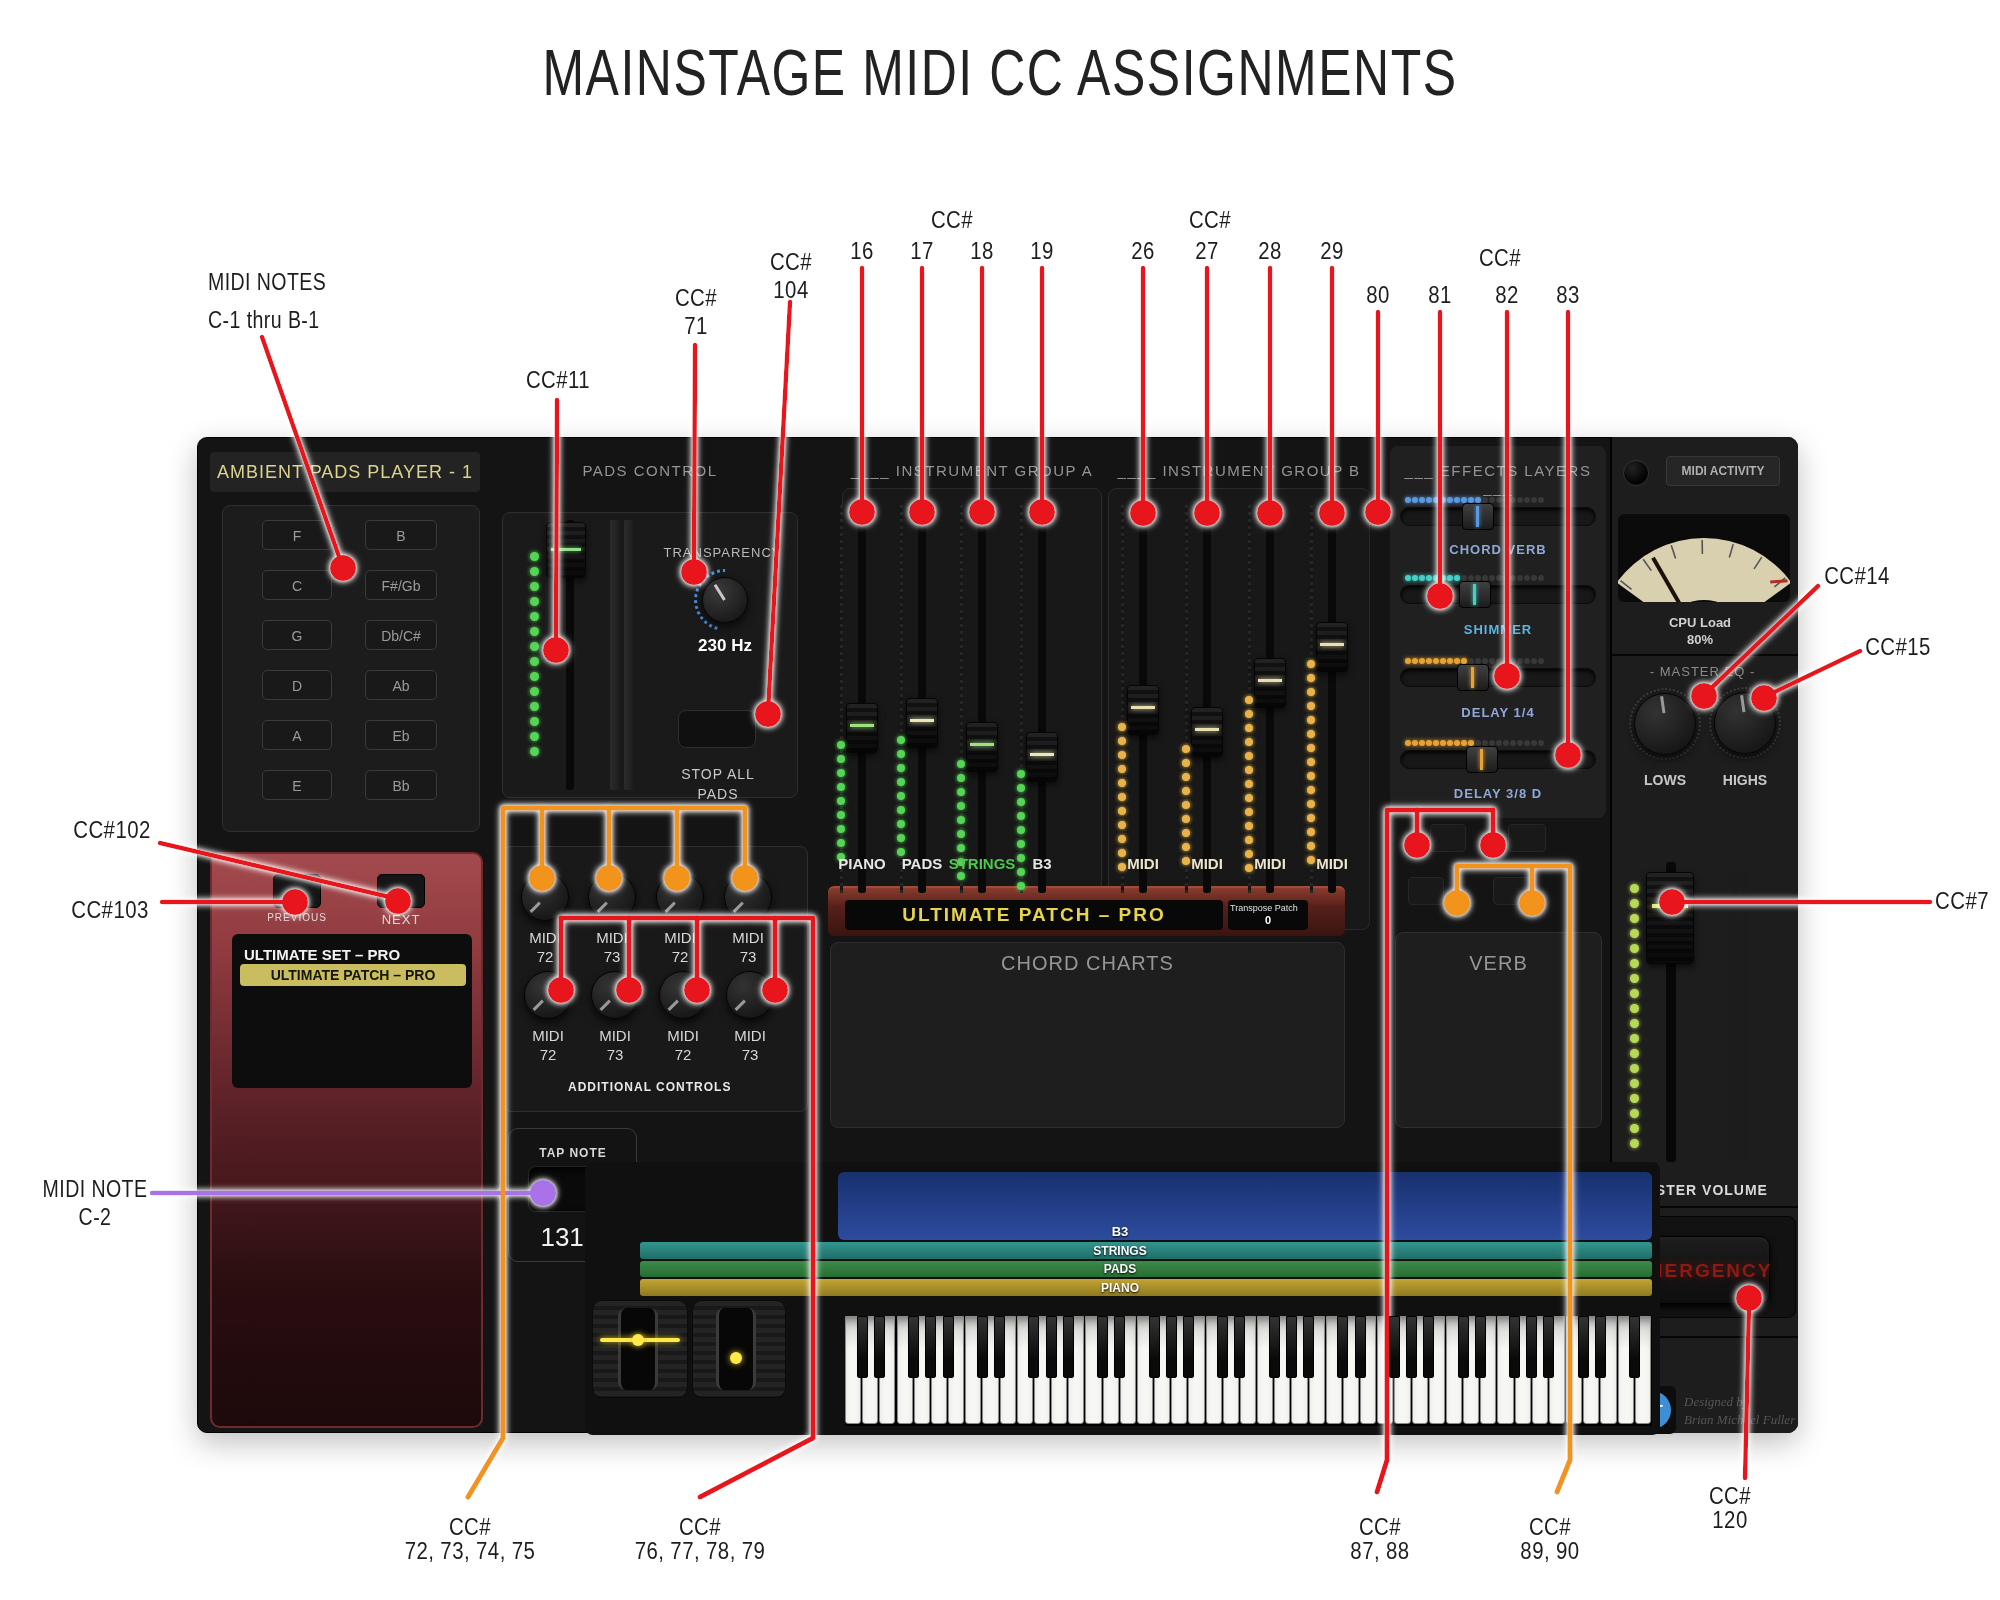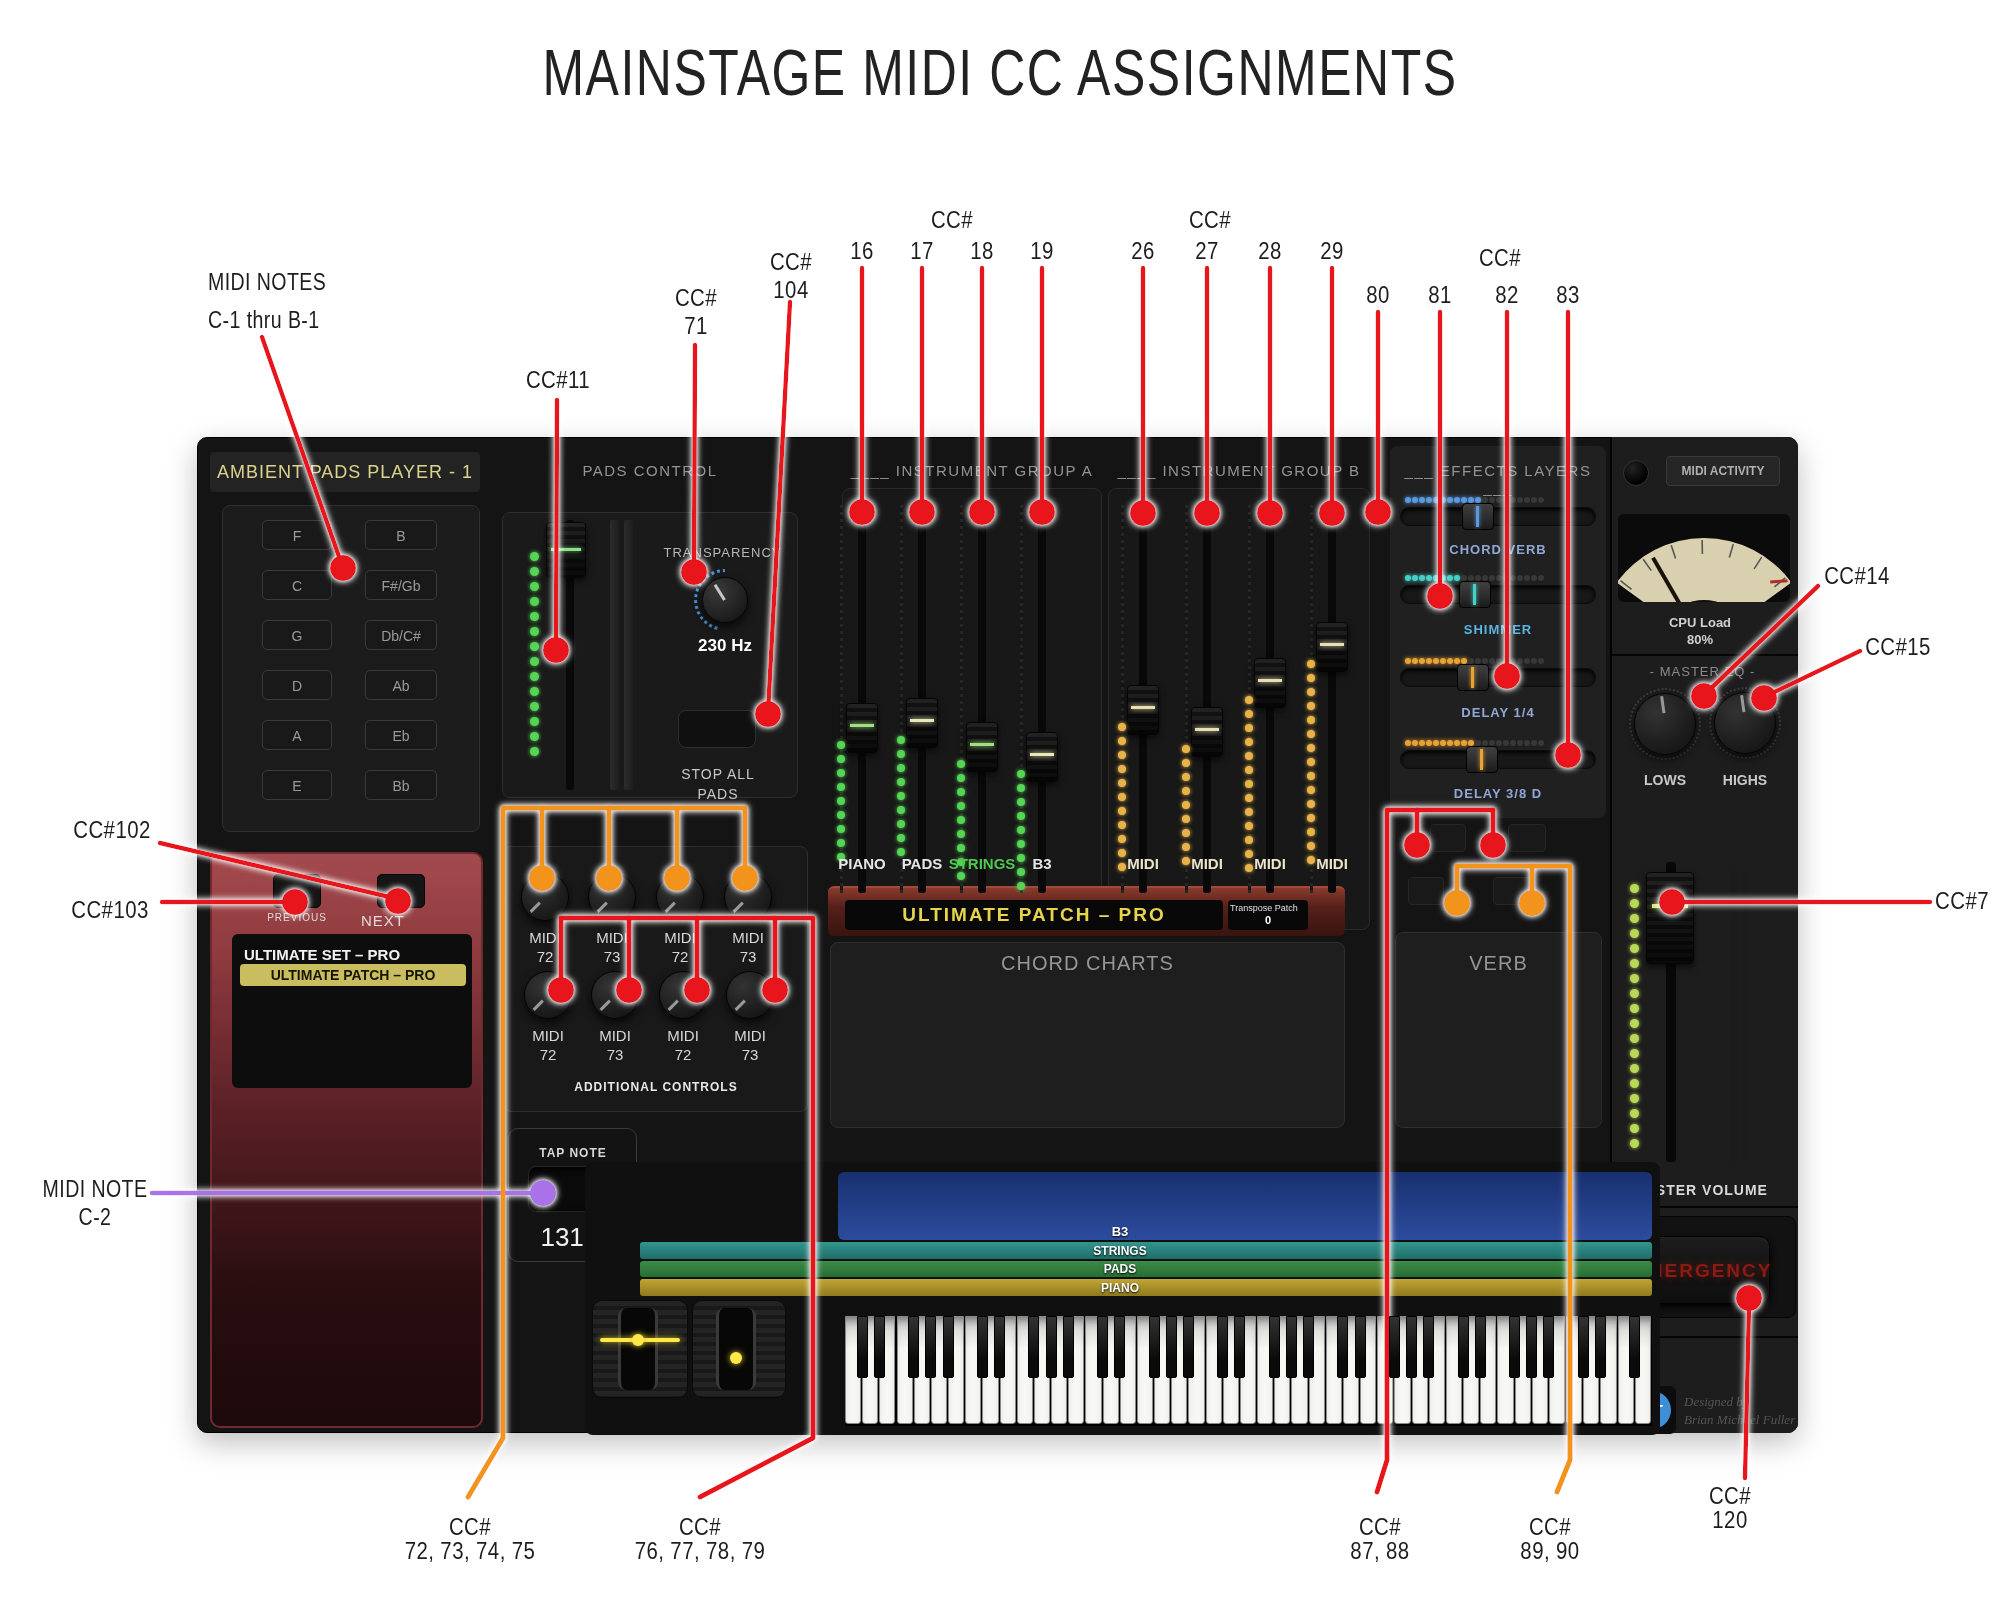--- a/index.html
+++ b/index.html
@@ -23,21 +23,21 @@
 
     <div class="abs" style="left:197px;top:437px;width:1601px;height:996px;background:#141414;border:1px solid #000;border-radius:10px;box-shadow:0 10px 30px rgba(0,0,0,.25);"></div>
 
     <div class="abs" style="left:210px;top:452px;width:270px;height:40px;background:#232323;border-radius:4px;"></div>
     <div class="abs" style="left:210px;top:452px;width:270px;height:40px;line-height:40px;text-align:center;color:#dcd48c;font-size:18px;letter-spacing:1px;">AMBIENT PADS PLAYER - 1</div>
     <div class="abs" style="left:222px;top:505px;width:258px;height:327px;background:#1c1c1c;border:1px solid #303030;border-radius:8px;"></div>
     <div class="abs" style="left:210px;top:852px;width:273px;height:576px;border:2px solid #6e2a2e;border-radius:10px;background:linear-gradient(180deg,#a34a4e,#8e3a3e 18%,#5a2026 45%,#2a0e10 75%,#1d090b);"></div>
     <div class="abs" style="left:273px;top:874px;width:48px;height:34px;background:#151515;border:1px solid #000;border-radius:5px;"></div>
     <div class="abs" style="left:257px;top:912px;width:80px;text-align:center;font-size:10px;color:#e2d8d8;letter-spacing:1px;">PREVIOUS</div>
     <div class="abs" style="left:377px;top:874px;width:48px;height:34px;background:#151515;border:1px solid #000;border-radius:5px;"></div>
-    <div class="abs" style="left:361px;top:912px;width:80px;text-align:left;font-size:15px;color:#e2d8d8;letter-spacing:1px;">NEXT</div>
+    <div class="abs" style="left:361px;top:912px;width:80px;text-align:center;font-size:13px;color:#e2d8d8;letter-spacing:1px;">NEXT</div>
     <div class="abs" style="left:232px;top:934px;width:240px;height:154px;background:#0d0d0d;border-radius:6px;"></div>
     <div class="abs" style="left:244px;top:946px;width:220px;font-size:15px;font-weight:bold;color:#f2f2f2;">ULTIMATE SET – PRO</div>
     <div class="abs" style="left:240px;top:964px;width:226px;height:22px;background:#c9bd5f;border-radius:4px;"></div>
     <div class="abs" style="left:240px;top:967px;width:226px;text-align:center;font-size:14px;font-weight:bold;color:#151505;">ULTIMATE PATCH – PRO</div>
 
     <div class="abs panelhdr" style="left:560px;top:462px;width:180px;text-align:center;">PADS CONTROL</div>
     <div class="abs" style="left:502px;top:512px;width:296px;height:286px;background:#1a1a1a;border:1px solid #2e2e2e;border-radius:8px;"></div>
     <div class="abs" style="left:610px;top:520px;width:9px;height:270px;background:linear-gradient(90deg,#2c2c2c,#1e1e1e);border-radius:2px;"></div>
     <div class="abs" style="left:624px;top:520px;width:9px;height:270px;background:linear-gradient(90deg,#2c2c2c,#1e1e1e);border-radius:2px;"></div>
     <div class="abs" style="left:566px;top:520px;width:8px;height:270px;background:#090909;border-radius:3px;"></div>
@@ -46,21 +46,21 @@
     <div class="abs" style="left:650px;top:545px;width:145px;text-align:center;color:#b8b8b8;font-size:13px;letter-spacing:1px;">TRANSPARENCY</div>
     <div class="abs" style="left:694px;top:569px;width:62px;height:62px;border:3px dotted #4a8fd4;border-radius:50%;clip-path:polygon(0 0,50% 0,50% 45%,38% 100%,0 100%);"></div>
     <div class="abs" style="left:702px;top:577px;width:46px;height:46px;border-radius:50%;background:radial-gradient(circle at 35% 30%,#3a3a3a,#101010);border:1px solid #050505;box-shadow:0 4px 8px rgba(0,0,0,.7);"></div>
     <div class="abs" style="left:723px;top:582px;width:3px;height:18px;background:#c8c8c8;transform:rotate(-32deg);transform-origin:50% 100%;"></div>
     <div class="abs" style="left:662px;top:636px;width:126px;text-align:center;color:#fff;font-weight:bold;font-size:17px;">230 Hz</div>
     <div class="abs" style="left:678px;top:710px;width:78px;height:38px;background:#101010;border:1px solid #2e2e2e;border-radius:8px;"></div>
     <div class="abs" style="left:668px;top:766px;width:100px;text-align:center;color:#c8c8c8;font-size:14px;letter-spacing:1px;">STOP ALL</div>
     <div class="abs" style="left:668px;top:786px;width:100px;text-align:center;color:#c8c8c8;font-size:14px;letter-spacing:1px;">PADS</div>
 
     <div class="abs" style="left:503px;top:846px;width:305px;height:266px;background:#191919;border:1px solid #2e2e2e;border-radius:8px;"></div>
-    <div class="abs" style="left:568px;top:1080px;width:176px;text-align:center;color:#e8e8e8;font-weight:bold;font-size:12px;letter-spacing:1px;">ADDITIONAL CONTROLS</div>
+    <div class="abs" style="left:568px;top:1080px;width:176px;color:#e8e8e8;font-weight:bold;font-size:12px;letter-spacing:1px;">ADDITIONAL CONTROLS</div>
 
     <div class="abs" style="left:508px;top:1128px;width:129px;height:134px;background:#131313;border:1px solid #3a3a3a;border-radius:10px;"></div>
     <div class="abs" style="left:518px;top:1146px;width:110px;text-align:center;color:#d8d8d8;font-weight:bold;font-size:12px;letter-spacing:1px;">TAP NOTE</div>
     <div class="abs" style="left:528px;top:1166px;width:90px;height:46px;background:#0a0a0a;border:1px solid #262626;border-radius:8px;box-shadow:inset 0 2px 6px #000;"></div>
     <div class="abs" style="left:518px;top:1222px;width:110px;text-align:center;color:#f0f0f0;font-size:26px;">131.0</div>
 
     <div class="abs panelhdr" style="left:842px;top:462px;width:260px;text-align:center;">____ INSTRUMENT GROUP A ____</div>
     <div class="abs" style="left:842px;top:488px;width:260px;height:442px;background:#181818;border:1px solid #2a2a2a;border-radius:8px;"></div>
     <div class="abs panelhdr" style="left:1108px;top:462px;width:262px;text-align:center;">____ INSTRUMENT GROUP B ____</div>
     <div class="abs" style="left:1108px;top:488px;width:262px;height:442px;background:#181818;border:1px solid #2a2a2a;border-radius:8px;"></div>

